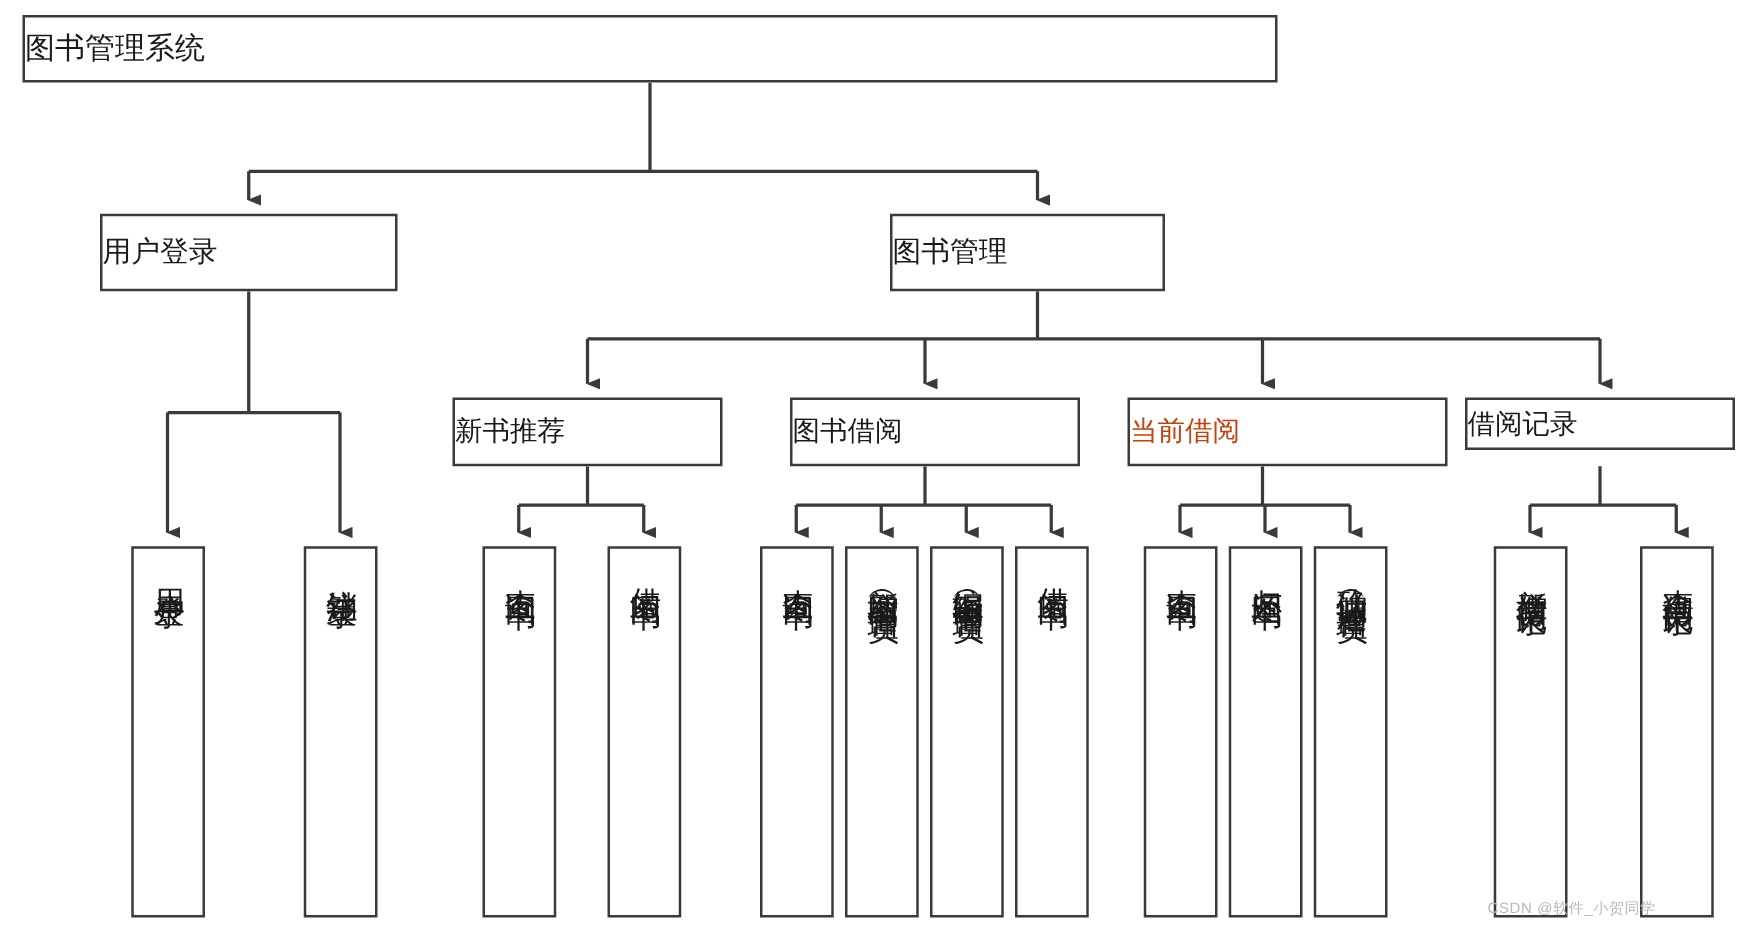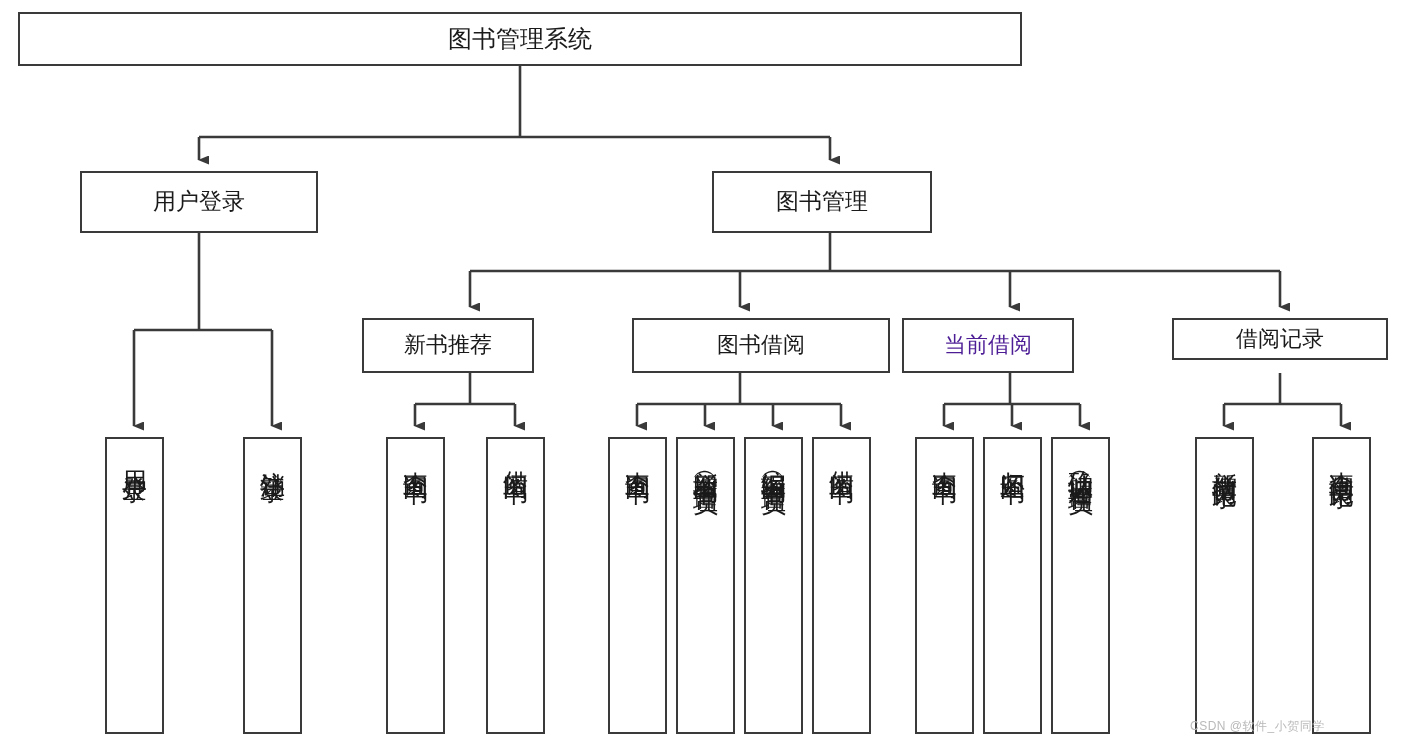--- a/index.html
+++ b/index.html
@@ -25,21 +25,20 @@
     height: 747px;
     pointer-events: none;
   }
   .node {
     position: absolute;
     box-sizing: border-box;
     background: #ffffff;
     border: 2px solid #3a3a3a;
     display: flex;
     align-items: center;
-    justify-content: center;
     color: #1a1a1a;
   }
   .node .label {
     display: block;
     text-align: center;
     line-height: 1.12;
   }
   .node.root .label { font-size: 24px; }
   .node.lvl2 .label { font-size: 23px; }
   .node.lvl3 .label { font-size: 22px; }
@@ -122,27 +121,27 @@
   <div id="nodes-layer">
       <div class="node root" style="left: 18px; top: 12px; width: 1004px; height: 54px; border-color: rgb(58, 58, 58); color: rgb(26, 26, 26);">
         <span class="label">图书管理系统</span>
       </div>
       <div class="node lvl2" style="left: 80px; top: 171px; width: 238px; height: 62px; border-color: rgb(58, 58, 58); color: rgb(26, 26, 26);">
         <span class="label">用户登录</span>
       </div>
       <div class="node lvl2" style="left: 712px; top: 171px; width: 220px; height: 62px; border-color: rgb(58, 58, 58); color: rgb(26, 26, 26);">
         <span class="label">图书管理</span>
       </div>
-      <div class="node lvl3" style="left: 362px; top: 318px; width: 172px; height: 55px; border-color: rgb(58, 58, 58); color: rgb(26, 26, 26);">
+      <div class="node lvl3" style="left: 362px; top: 318px; width: 216px; height: 55px; border-color: rgb(58, 58, 58); color: rgb(26, 26, 26);">
         <span class="label">新书推荐</span>
       </div>
-      <div class="node lvl3" style="left: 632px; top: 318px; width: 258px; height: 55px; border-color: rgb(58, 58, 58); color: rgb(26, 26, 26);">
+      <div class="node lvl3" style="left: 632px; top: 318px; width: 232px; height: 55px; border-color: rgb(58, 58, 58); color: rgb(26, 26, 26);">
         <span class="label">图书借阅</span>
       </div>
-      <div class="node lvl3" style="left: 902px; top: 318px; width: 172px; height: 55px; border-color: rgb(58, 58, 58); color: #4c1d95;">
+      <div class="node lvl3" style="left: 902px; top: 318px; width: 256px; height: 55px; border-color: rgb(58, 58, 58); color: #c2410c;">
         <span class="label">当前借阅</span>
       </div>
       <div class="node lvl3" style="left: 1172px; top: 318px; width: 216px; height: 42px; border-color: rgb(58, 58, 58); color: rgb(26, 26, 26);">
         <span class="label">借阅记录</span>
       </div>
       <div class="node leaf" style="left: 105px; top: 437px; width: 59px; height: 297px; border-color: rgb(58, 58, 58); color: rgb(26, 26, 26);">
         <span class="label">用户登录</span>
       </div>
       <div class="node leaf" style="left: 243px; top: 437px; width: 59px; height: 297px; border-color: rgb(58, 58, 58); color: rgb(26, 26, 26);">
         <span class="label">注销登录</span>

